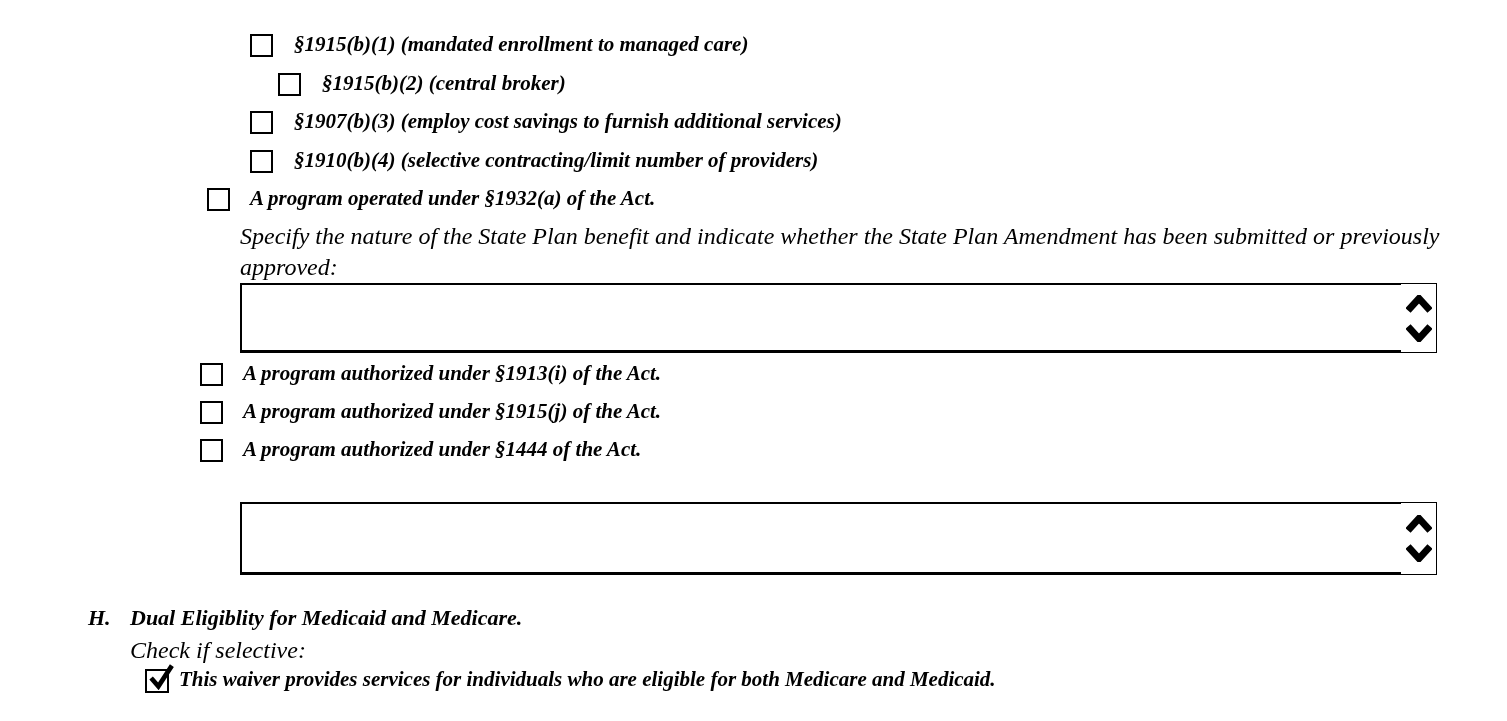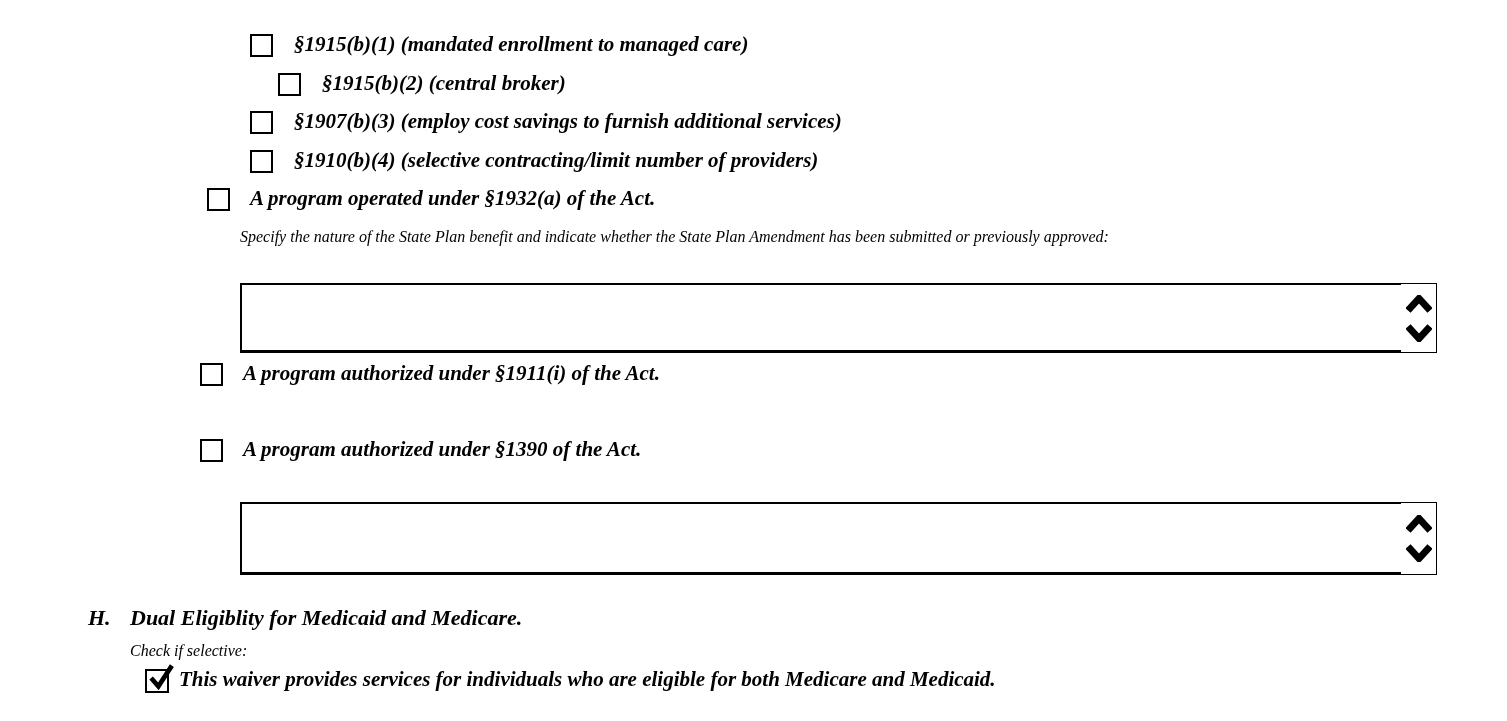--- a/index.html
+++ b/index.html
@@ -40,21 +40,21 @@
   .lbl-bold {
     font-weight: bold;
     font-size: 21px;
     line-height: 27px;
     white-space: nowrap;
   }
   .gap21 { margin-left: 21px; }
   .gap20 { margin-left: 20px; }
   .para {
     position: absolute;
-    font-size: 16px;
+    font-size: 24px;
     line-height: 31px;
   }
   .textbox {
     position: absolute;
     display: flex;
     background: #ffffff;
   }
   .textbox-main {
     flex: 1 1 auto;
     border-top: 2px solid #000000;
@@ -153,29 +153,35 @@
             <polyline points="2,3 13,15 24,3" fill="none" stroke="#000000" stroke-width="7"></polyline>
           </svg>
       </button>
     </div>
   </div>
 
   <div class="row" style="top:360px; left:200px;">
     <span class="checkbox">
       
     </span>
-    <span class="lbl-bold gap20">A program authorized under §1911(i) of the Act.</span>
-  </div>
-
+    <span class="lbl-bold gap20">A program authorized under §1913(i) of the Act.</span>
+  </div>
+
+  <div class="row" style="top:398px; left:200px;">
+    <span class="checkbox">
+      
+    </span>
+    <span class="lbl-bold gap20">A program authorized under §1915(j) of the Act.</span>
+  </div>
 
   <div class="row" style="top:436px; left:200px;">
     <span class="checkbox">
       
     </span>
-    <span class="lbl-bold gap20">A program authorized under §1390 of the Act.</span>
+    <span class="lbl-bold gap20">A program authorized under §1444 of the Act.</span>
   </div>
 
 
   <div class="textbox" style="top:502px; left:240px; width:1197px; height:73px;">
     <div class="textbox-main"></div>
     <div class="textbox-scrollbar">
       <button class="scroll-btn">
         <svg viewBox="0 0 26 18">
             <polyline points="2,15 13,3 24,15" fill="none" stroke="#000000" stroke-width="7"></polyline>
           </svg>

